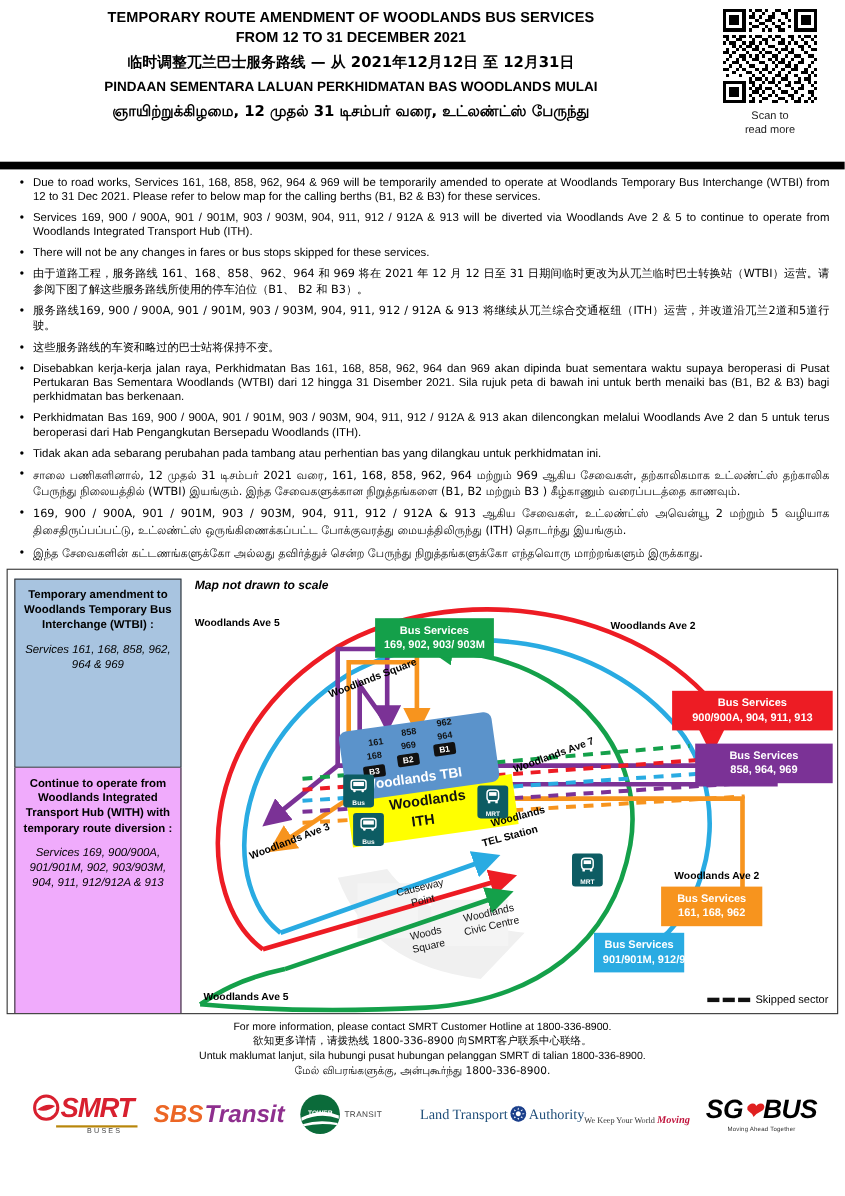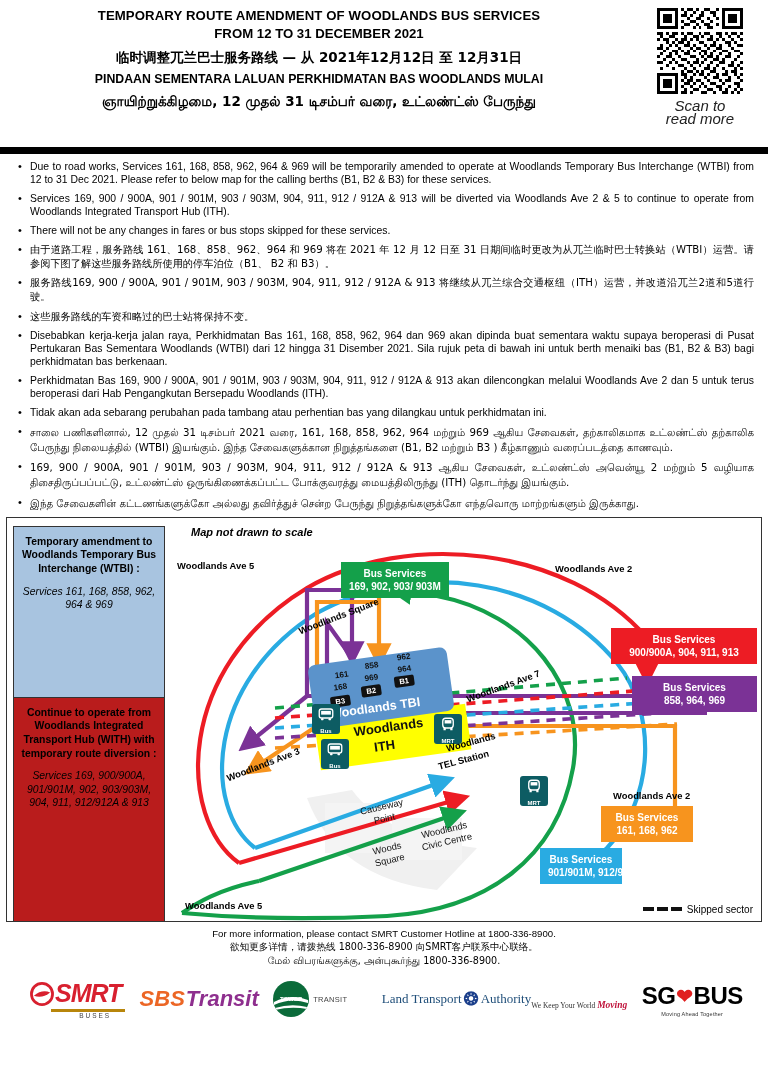--- a/index.html
+++ b/index.html
@@ -18,46 +18,46 @@
   .hdr-text { width:630px; text-align:center; padding-left:8px; }
   .hdr-l1 { font-size:13.2px; font-weight:bold; letter-spacing:.1px; line-height:16px; }
   .hdr-l2 { font-size:13.2px; font-weight:bold; line-height:17px; margin-top:1px; }
   .hdr-cn { font-size:13.5px; font-weight:bold; line-height:20px; margin-top:5px; font-family:"DejaVu Sans", sans-serif; }
   .hdr-ms1 { font-size:12.3px; font-weight:bold; line-height:16px; margin-top:4px; }
   .hdr-ms2 { font-size:12.3px; font-weight:bold; line-height:16px; margin-top:3px; }
   .hdr-ta { font-size:13.5px; font-weight:bold; line-height:21px; margin-top:4px; font-family:"DejaVu Sans", sans-serif; }
 
   .qr-block { position:absolute; right:12px; top:8px; width:112px; text-align:center; }
   .qr-code { width:86px; height:86px; margin:0 auto; }
-  .qr-cap { font-size:15px; line-height:13px; margin-top:5px; color:#222;font-style:italic; }
+  .qr-cap { font-size:10px; line-height:13px; margin-top:5px; color:#222; }
 
   .black-bar { height:7px; background:#000; width:100%; }
 
   
   .bullets { padding:6px 14px 0 14px; }
   .b-row { display:flex; margin-bottom:5.5px; }
   .b-dot { width:16px; flex:0 0 16px; font-size:11px; line-height:13px; padding-left:4px; color:#000; }
   .b-txt { flex:1; font-size:10.4px; line-height:13.2px; text-align:justify; }
   .b-txt.cjk { font-family:"DejaVu Sans", sans-serif; font-size:10.2px; line-height:14px; }
   .b-txt.ta { font-family:"DejaVu Sans", sans-serif; font-size:10.2px; line-height:15px; }
 
   
   .map-wrap {
     position:relative; margin:6px 6px 0 6px;
     width:756px; height:405px;
     border:1.5px solid #333; background:#fff; overflow:hidden;
   }
   .map-side { position:absolute; left:6px; top:8px; width:152px; }
   .side-box { border:1.5px solid #333; padding:8px 7px; text-align:center; }
   .side-blue { background:#a8c4e0; height:172px; }
-  .side-yellow { background:#b91c1c; border-top:none; height:228px; }
+  .side-yellow { background:#f0abfc; border-top:none; height:228px; }
   .side-title { font-weight:bold; font-size:10.4px; line-height:13.6px; }
   .side-sub { font-size:10.4px; line-height:13.6px; margin-top:9px;font-style:italic; }
 
-  .map-note { position:absolute; left:184px; top:8px; font-size:11px; font-weight:bold; font-style:italic; }
+  .map-note { position:absolute; left:170px; top:8px; font-size:11px; font-weight:bold; font-style:italic; }
 
   .rd-label { position:absolute; font-size:9.4px; font-weight:bold; white-space:nowrap; }
   .rd-rot { transform-origin:left top; }
 
   .svc-box { position:absolute; color:#fff; text-align:center; font-weight:bold; font-size:10px; line-height:13px; padding:5px 8px; white-space:nowrap; }
   .svc-green { background:#14a04a; }
   .svc-red { background:#ed1c24; }
   .svc-purple { background:#7b3296; }
   .svc-orange { background:#f7941e; }
   .svc-blue { background:#29abe2; }
@@ -104,21 +104,21 @@
   .tower-circ span { color:#fff; font-size:6px; font-weight:bold; z-index:2; }
   .tower-lbl { font-size:7.5px; color:#444; margin-left:4px; letter-spacing:.3px; }
 
   .lta-wrap { text-align:center; }
   .lta-top { font-size:13px; color:#1f4e79; font-family:"Liberation Serif", serif; display:flex; align-items:center; justify-content:center; gap:2px;margin-left:20px; }
   .lta-rib { color:#1b3f8b; font-size:18px; font-weight:bold; }
   .lta-bot { font-size:7.5px; color:#333; font-family:"Liberation Serif", serif; margin-top:-1px; }
   .lta-mov { color:#c0143c; font-style:italic; font-weight:bold; font-size:9.5px; }
 
   .sg-wrap { display:flex; align-items:center; flex-direction:column; }
-  .sg-row { display:flex; align-items:center; font-size:24px; font-weight:bold; letter-spacing:-.5px; }
+  .sg-row { display:flex; align-items:center; font-size:24px; font-weight:bold; letter-spacing:-.5px;font-style:italic; }
   .sg-heart { color:#e02020; font-size:20px; margin:0 1px; }
   .sg-sub { font-size:5.5px; color:#333; margin-top:1px; letter-spacing:.2px; }
 </style>
 </head>
 <body>
 
 <div class="header">
   <div class="hdr-text">
     <div class="hdr-l1">TEMPORARY ROUTE AMENDMENT OF WOODLANDS BUS SERVICES</div>
     <div class="hdr-l2">FROM 12 TO 31 DECEMBER 2021</div>
@@ -593,20 +593,21 @@
         <i></i>
         <i></i>
       </span>
     <span>Skipped sector</span>
   </div>
 </div>
 
 <div class="footer">
   <div class="f-line">For more information, please contact SMRT Customer Hotline at 1800-336-8900.</div>
   <div class="f-line cjk">欲知更多详情，请拨热线 1800-336-8900 向SMRT客户联系中心联络。</div>
+  <div class="f-line">Untuk maklumat lanjut, sila hubungi pusat hubungan pelanggan SMRT di talian 1800-336-8900.</div>
   <div class="f-line ta">மேல் விபரங்களுக்கு, அன்புகூர்ந்து 1800-336-8900.</div>
 
   <div class="logos">
 
     <div class="logo smrt-wrap">
       <div class="smrt-row">
         <svg width="26" height="26" viewBox="0 0 32 32">
           <circle cx="16" cy="16" r="13" fill="none" stroke="#d8202f" stroke-width="3.4"></circle>
           <path d="M6,18 Q16,10 26,14 Q16,22 6,18 Z" fill="#d8202f"></path>
         </svg>

